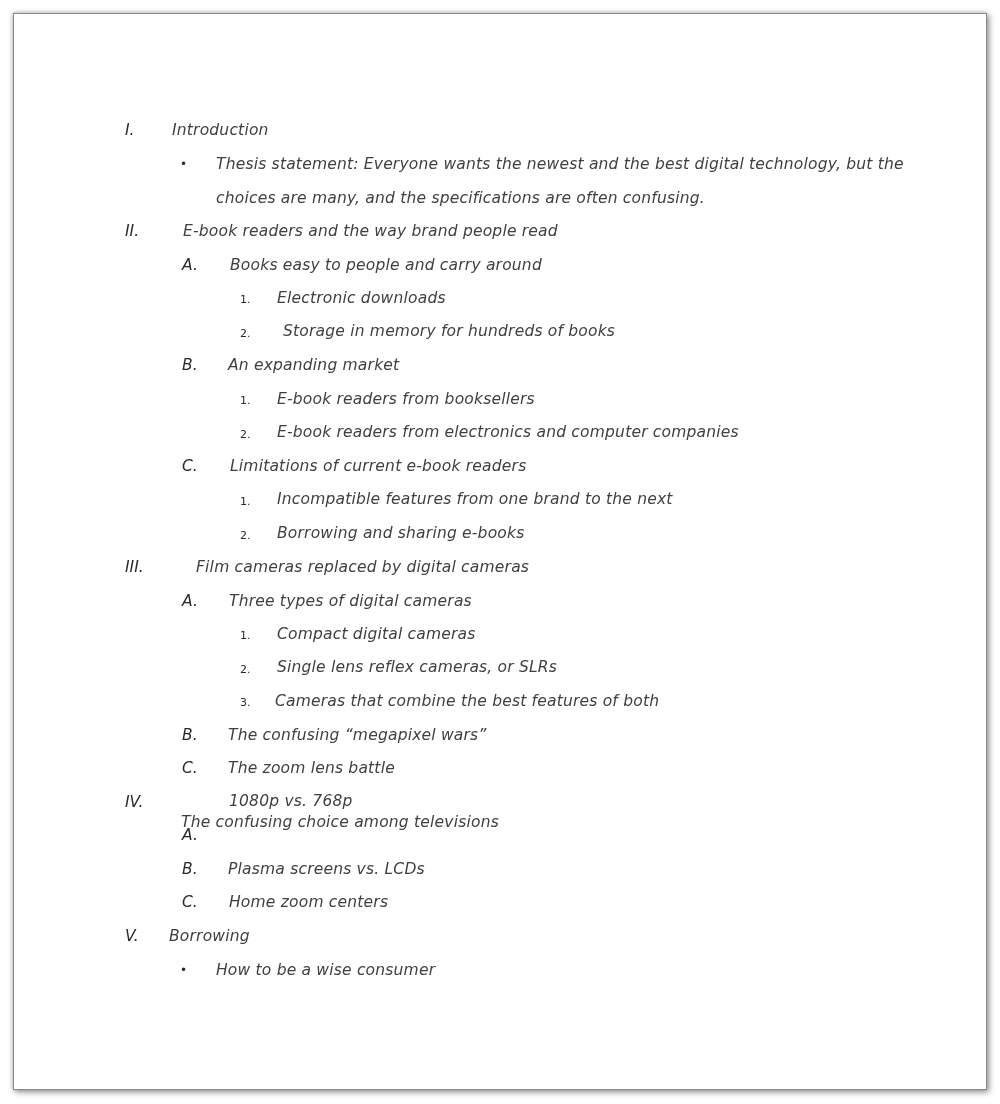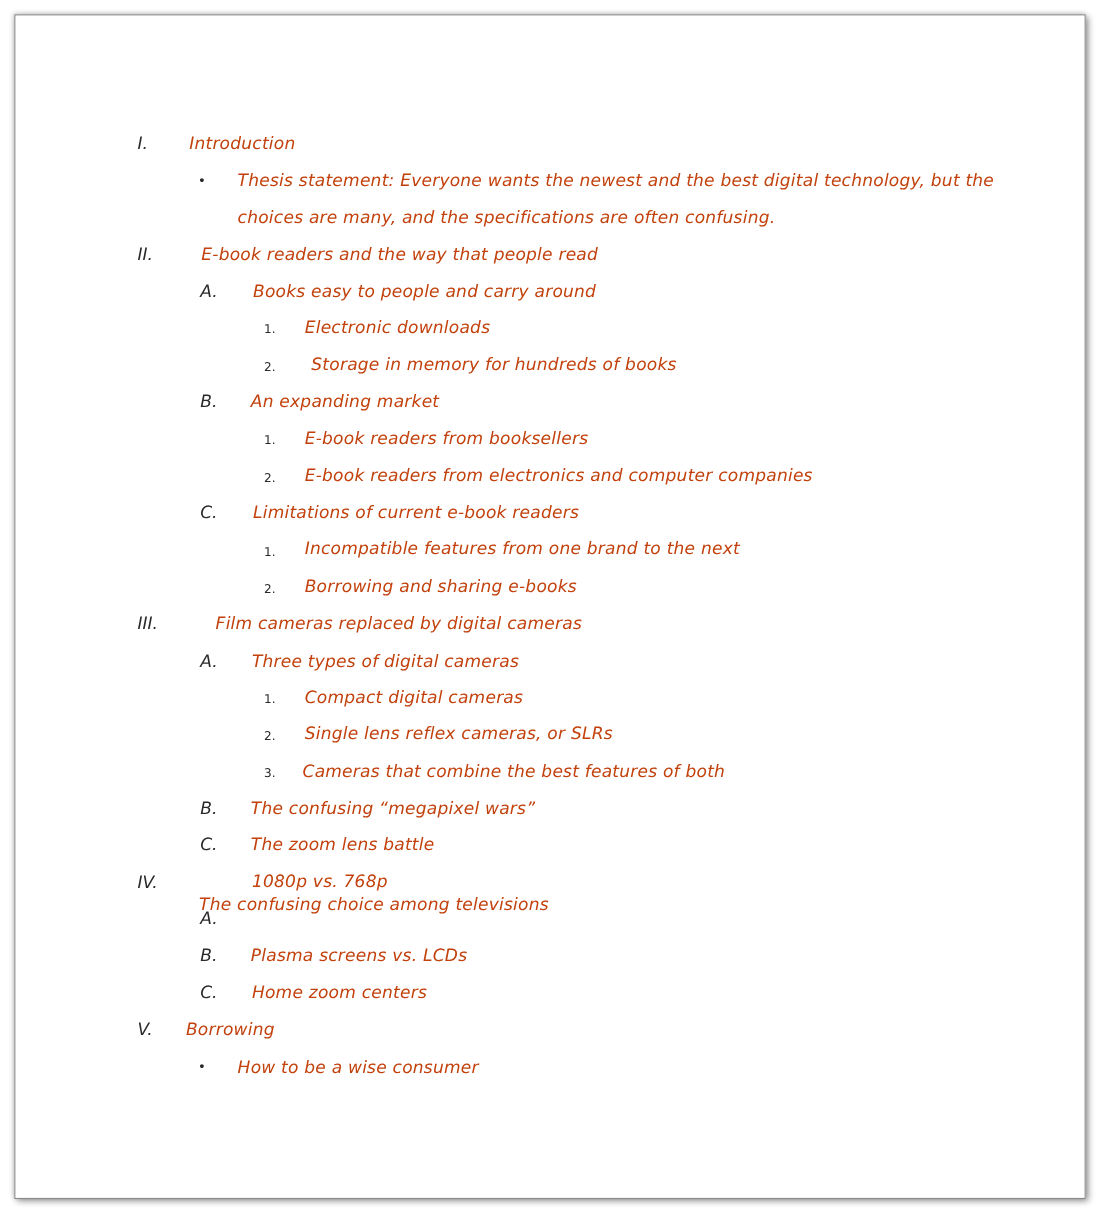--- a/index.html
+++ b/index.html
@@ -5,39 +5,39 @@
   html, body { margin: 0; padding: 0; background: #ffffff; }
   body { width: 1000px; height: 1104px; position: relative; overflow: hidden; }
   .page {
     position: absolute; left: 13px; top: 13px; width: 972px; height: 1075px;
     background: #fff; border: 1px solid #8a8a8a;
     box-shadow: 2px 2px 6px rgba(0,0,0,0.45), -1px -1px 4px rgba(0,0,0,0.15);
   }
   .line {
     position: absolute; white-space: nowrap;
     font-family: "DejaVu Sans", sans-serif; font-style: italic;
-    font-size: 15.5px; color: #c2410c; letter-spacing: 0.2px;
+    font-size: 15.5px; color: #404040; letter-spacing: 0.2px;
   }
   .marker { position: absolute; white-space: nowrap; font-family: "DejaVu Sans", sans-serif; font-style: italic; font-size: 15.5px; color: #2a2a2a; }
   .marker.small { font-size: 11px; font-style: normal; }
   .marker.bullet { font-size: 12px; font-style: normal; }
 </style>
 </head>
 <body>
 
 <div class="page"></div>
 
 <span class="marker" style="left:125px;top:121px">I.</span>
 <span class="line" style="left:172px;top:121px">Introduction</span>
 <span class="marker bullet" style="left:180px;top:157px">•</span>
 <span class="line" style="left:216px;top:155px">Thesis statement: Everyone wants the newest and the best digital technology, but the</span>
 <span class="line" style="left:216px;top:189px">choices are many, and the specifications are often confusing.</span>
 
 <span class="marker" style="left:125px;top:222px">II.</span>
-<span class="line" style="left:183px;top:222px">E-book readers and the way that people read</span>
+<span class="line" style="left:183px;top:222px">E-book readers and the way brand people read</span>
 <span class="marker" style="left:182px;top:256px">A.</span>
 <span class="line" style="left:230px;top:256px">Books easy to people and carry around</span>
 <span class="marker small" style="left:240px;top:293px">1.</span>
 <span class="line" style="left:277px;top:289px">Electronic downloads</span>
 <span class="marker small" style="left:240px;top:327px">2.</span>
 <span class="line" style="left:283px;top:322px">Storage in memory for hundreds of books</span>
 <span class="marker" style="left:182px;top:356px">B.</span>
 <span class="line" style="left:228px;top:356px">An expanding market</span>
 <span class="marker small" style="left:240px;top:394px">1.</span>
 <span class="line" style="left:277px;top:390px">E-book readers from booksellers</span>

